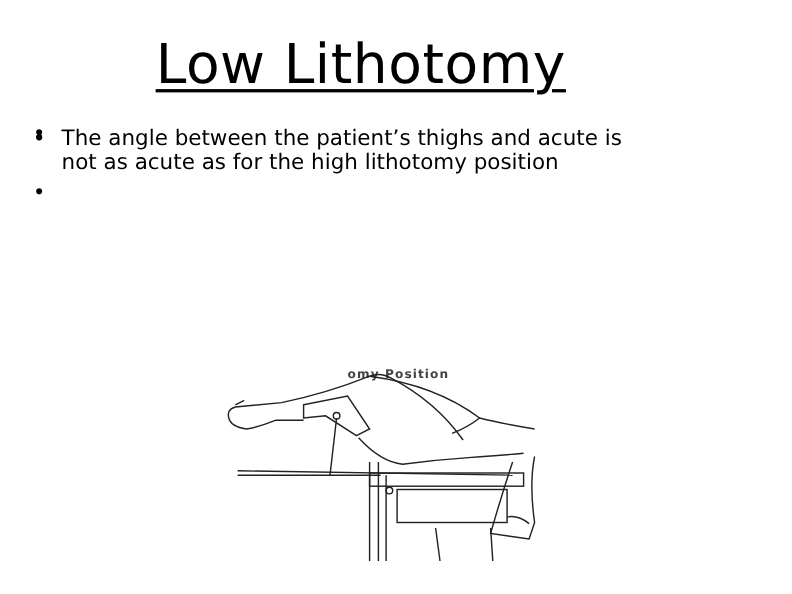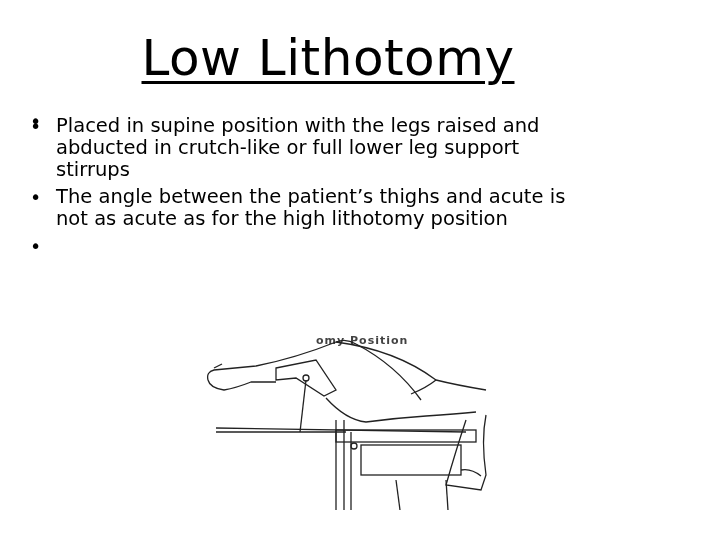--- a/index.html
+++ b/index.html
@@ -16,21 +16,21 @@
   .caption { position: absolute; left: 316px; top: 334px; font-size: 11px; font-weight: bold; color: #222; letter-spacing: 1px; opacity: 0.85; }
 </style>
 </head>
 <body>
 
 <div>
   <div class="title">Low Lithotomy</div>
 
   <ul class="bullets">
     <li><span class="dot">•</span></li>
-    <li><span class="dot">•</span><span>Placed in supine position with the legs raised and abducted in crutch-like or full lower leg support stirrups</span></li>
+    <li><span class="dot">•</span></li>
     <li><span class="dot">•</span><span>The angle between the patient’s thighs and acute is not as acute as for the high lithotomy position</span></li>
     <li><span class="dot">•</span></li>
   </ul>
 
   <div class="caption">omy Position</div>
 
   <svg class="figure" viewBox="0 0 300 190" fill="none" stroke="#222" stroke-width="1.3">
 
     <path d="M12 60 Q10 52 18 50 L60 46 Q100 38 140 22 Q150 18 160 24 Q200 45 225 80"></path>
     <path d="M12 60 Q14 68 28 70 Q40 68 55 62 L80 62"></path>

